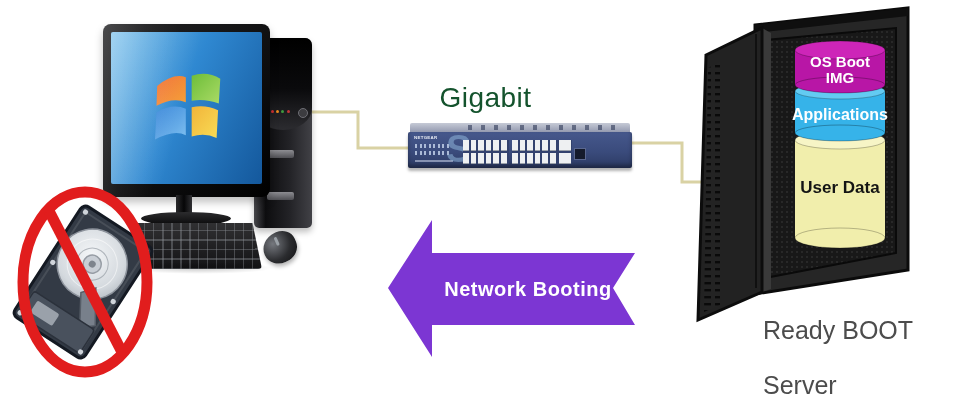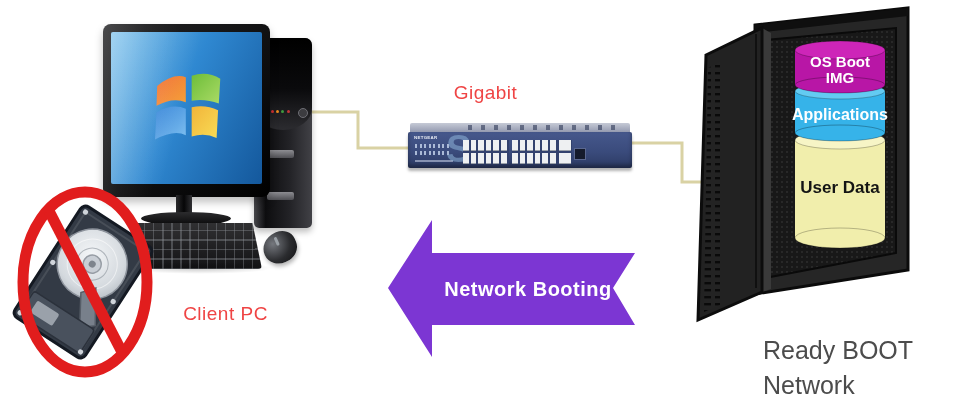--- a/index.html
+++ b/index.html
@@ -1,19 +1,19 @@
 <!DOCTYPE html>
 <html><head>
 <meta charset="utf-8">
 <style>
   html,body{margin:0;padding:0;background:#fff;}
   .scene{position:relative;width:960px;height:420px;background:#ffffff;overflow:hidden;
          font-family:"Liberation Sans", sans-serif;}
   .abs{position:absolute;}
-  .label{position:absolute;color:#ef4444;font-size:19px;letter-spacing:.5px;}
+  .label{position:absolute;color:#14532d;font-size:28px;letter-spacing:.5px;}
   .label.center{text-align:center;}
 
   
   .tower{left:254px;top:38px;width:58px;height:190px;border-radius:7px 7px 5px 5px;
          background:linear-gradient(90deg,#47474b 0%,#0d0d0f 20%,#232327 62%,#414146 100%);
          box-shadow:0 4px 6px rgba(0,0,0,.25);}
   .tower-top{position:absolute;left:0;top:0;width:100%;height:92px;border-radius:7px 7px 50% 50%/7px 7px 22px 22px;
          background:linear-gradient(180deg,#000 0%,#0a0a0c 55%,#2c2c30 100%);}
   .tower-led{position:absolute;width:3px;height:3px;border-radius:50%;}
   .tower-power{position:absolute;left:44px;top:70px;width:8px;height:8px;border-radius:50%;
@@ -231,17 +231,16 @@
 
     <g>
       <polygon points="72,28 81,33 81,289 72,292" fill="#3a3a3a"></polygon>
       <polygon points="16,55 72,28 72,292 8,320" fill="#222222" stroke="#0c0c0c" stroke-width="3"></polygon>
       <polygon points="18,68 30,62 30,305 14,312" fill="url(#vent)"></polygon>
       <line x1="66" y1="34" x2="66" y2="288" stroke="#101010" stroke-width="2"></line>
     </g>
   </svg>
 
   <div class="label center" style="left:418px;top:82px;width:135px;">Gigabit</div>
-  <div class="label center" style="left:158px;top:303px;width:135px;">Client PC</div>
-  <div class="server-label" style="top:336px;">Ready BOOT</div>
-  <div class="server-label" style="top:371px;">Network</div>
+  <div class="server-label" style="top:316px;">Ready BOOT</div>
+  <div class="server-label" style="top:371px;">Server</div>
 
 </div>
 
 </body></html>

